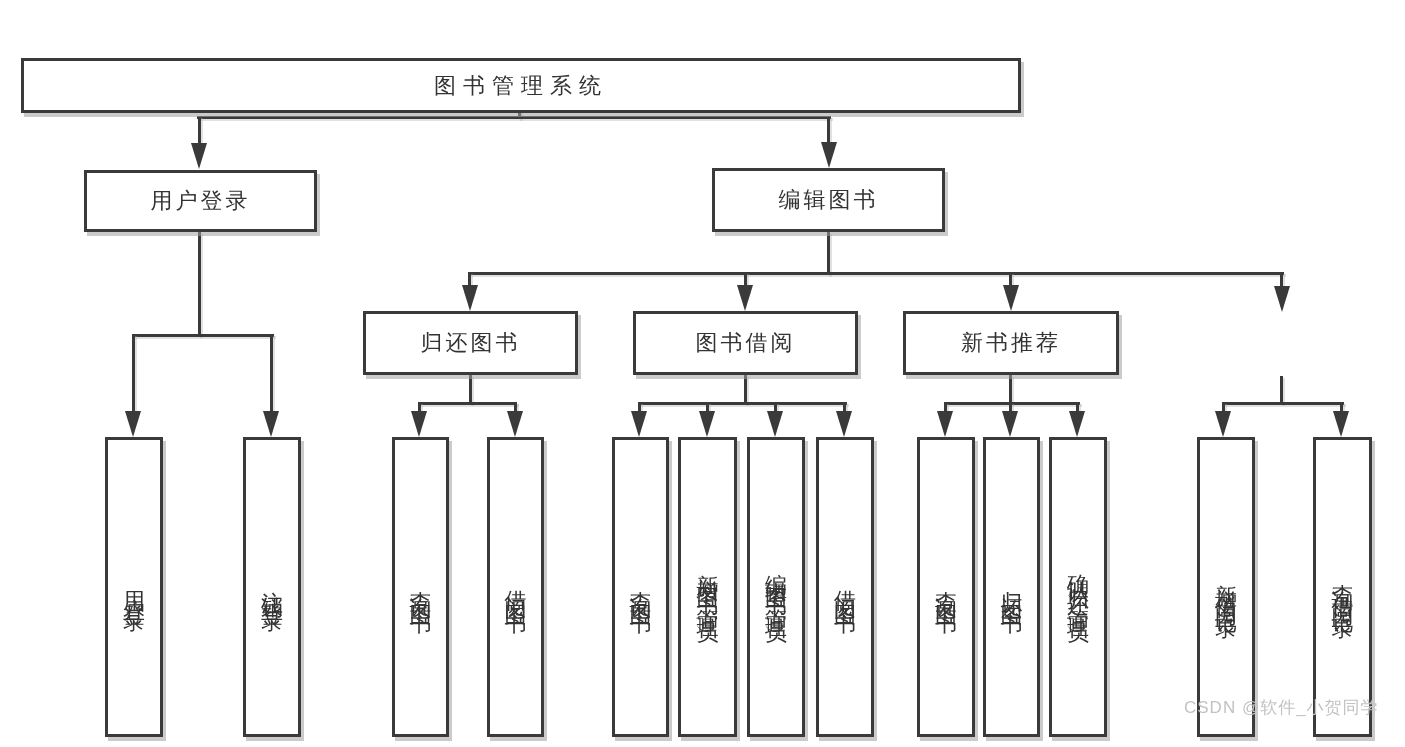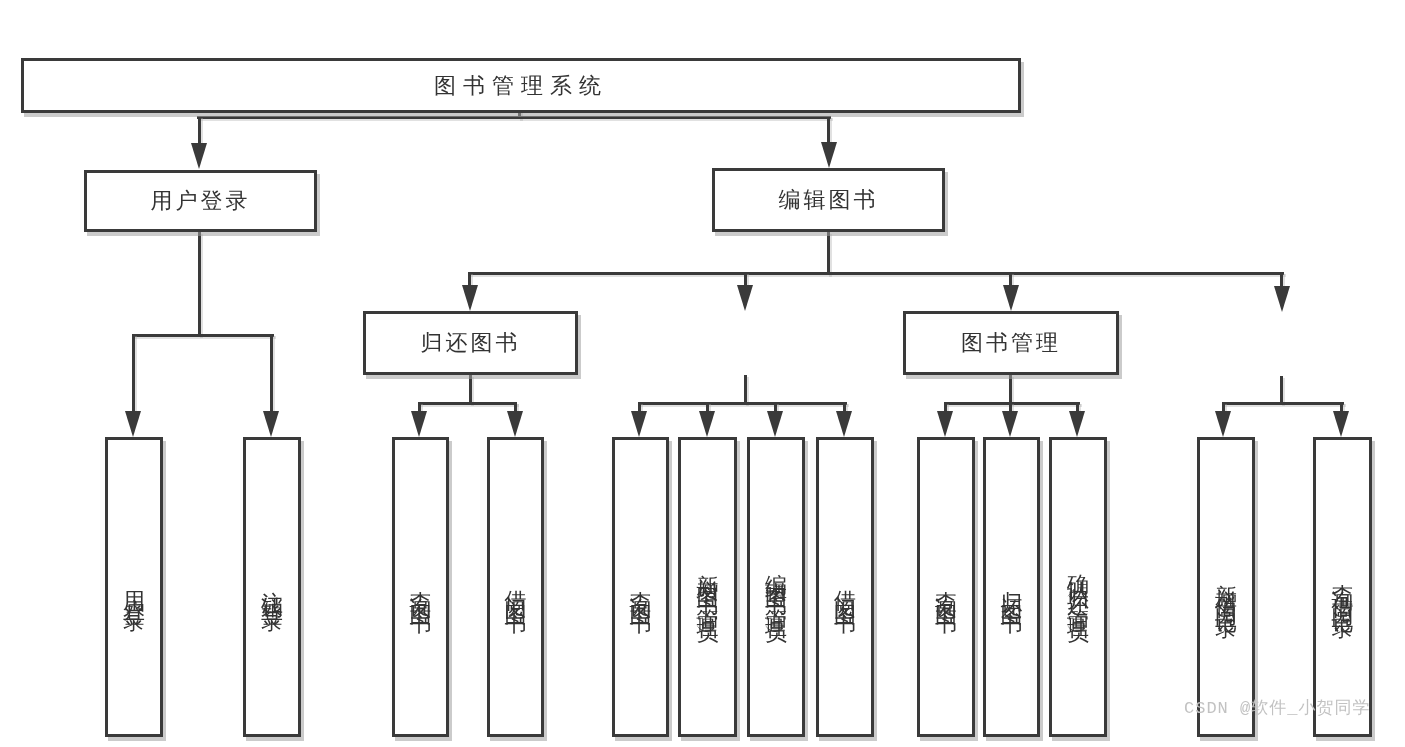--- a/index.html
+++ b/index.html
@@ -96,21 +96,22 @@
   <div class="line vline" style="left:468px; top:272px; height:18px;"></div>
   <div class="arrowhead" style="left:462px; top:285px;"></div>
   <div class="line vline" style="left:744px; top:272px; height:18px;"></div>
   <div class="arrowhead" style="left:737px; top:285px;"></div>
   <div class="line vline" style="left:1009px; top:272px; height:18px;"></div>
   <div class="arrowhead" style="left:1003px; top:285px;"></div>
   <div class="line vline" style="left:1280px; top:272px; height:18px;"></div>
   <div class="arrowhead" style="left:1274px; top:286px;"></div>
 
   <div class="box hbox" style="left:363px; top:311px; width:215px; height:64px;">归还图书</div>
-  <div class="box hbox" style="left:903px; top:311px; width:216px; height:64px;">图书管理</div>
+  <div class="box hbox" style="left:633px; top:311px; width:225px; height:64px;">图书借阅</div>
+  <div class="box hbox" style="left:903px; top:311px; width:216px; height:64px;">新书推荐</div>
 
   <div class="line vline" style="left:469px; top:375px; height:29px;"></div>
   <div class="line hline" style="left:418px; top:402px; width:99px;"></div>
   <div class="line vline" style="left:418px; top:402px; height:13px;"></div>
   <div class="arrowhead" style="left:411px; top:411px;"></div>
   <div class="line vline" style="left:514px; top:402px; height:13px;"></div>
   <div class="arrowhead" style="left:507px; top:411px;"></div>
 
   <div class="line vline" style="left:744px; top:375px; height:29px;"></div>
   <div class="line hline" style="left:638px; top:402px; width:209px;"></div>
@@ -150,15 +151,15 @@
   <div class="box vbox" style="left:747px; top:437px; width:58px; height:300px;">编辑图书（管理员）</div>
   <div class="box vbox" style="left:816px; top:437px; width:58px; height:300px;">借阅图书</div>
 
   <div class="box vbox" style="left:917px; top:437px; width:58px; height:300px;">查询图书</div>
   <div class="box vbox" style="left:983px; top:437px; width:57px; height:300px;">归还图书</div>
   <div class="box vbox" style="left:1049px; top:437px; width:58px; height:300px;">确认归还（管理员）</div>
 
   <div class="box vbox" style="left:1197px; top:437px; width:58px; height:300px;">新增借阅记录</div>
   <div class="box vbox" style="left:1313px; top:437px; width:59px; height:300px;">查询借阅记录</div>
 
-  <div class="watermark" style="left:1184px; top:696px;font-family:Liberation Mono, monospace;">CSDN @软件_小贺同学</div>
+  <div class="watermark" style="left:1184px; top:696px;">CSDN @软件_小贺同学</div>
 
 </div>
 
 </body></html>

